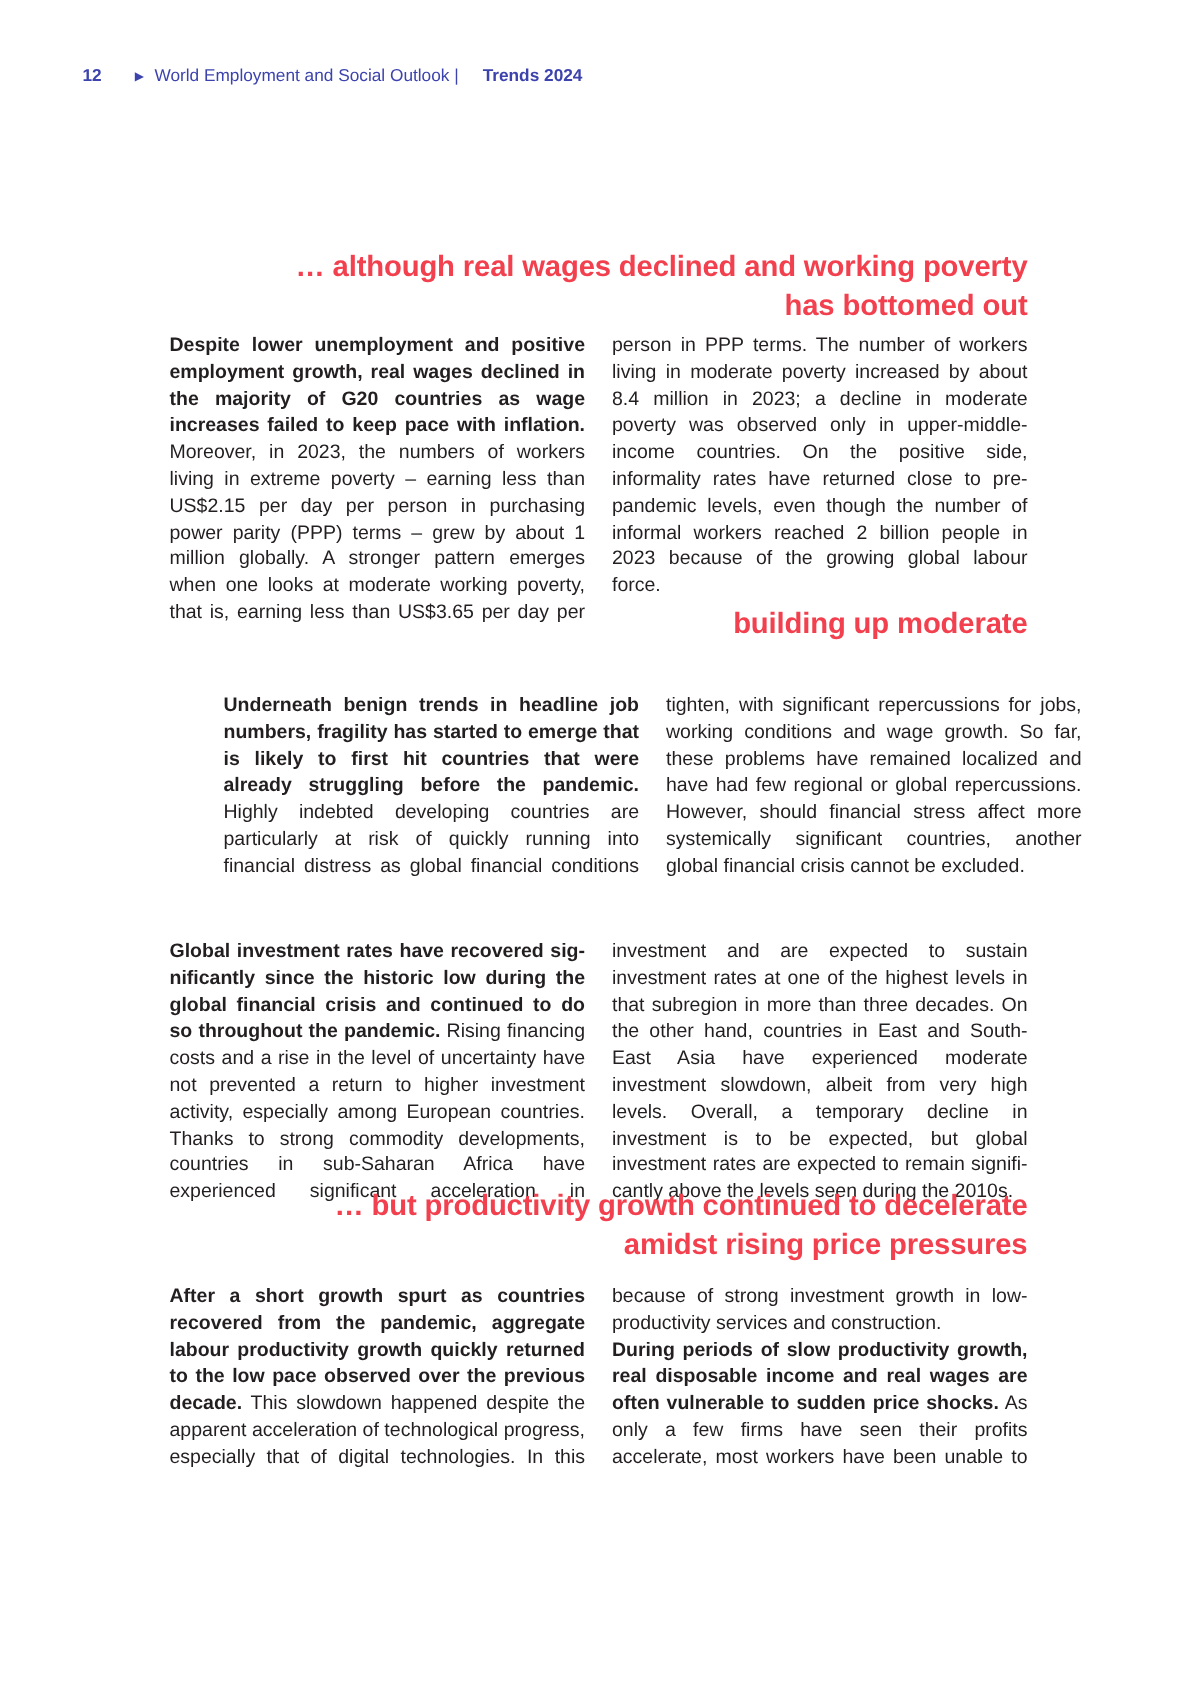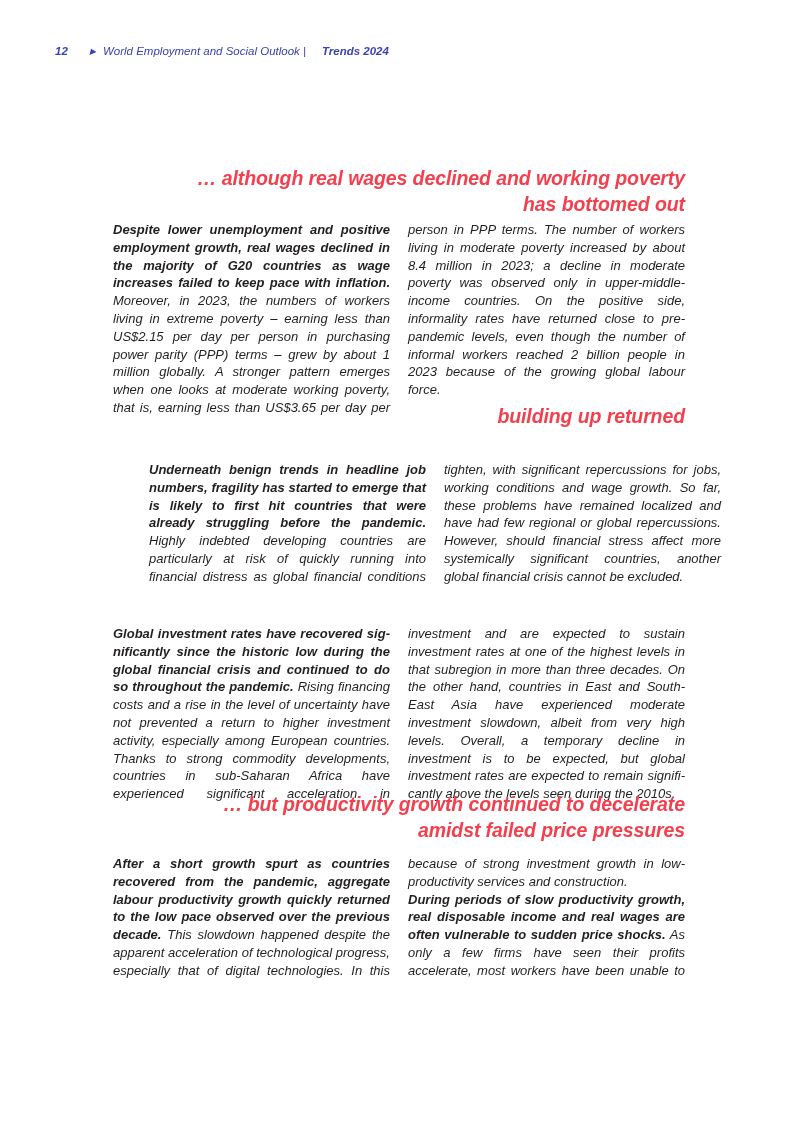--- a/index.html
+++ b/index.html
@@ -9,21 +9,20 @@
   }
   * { box-sizing: border-box; }
   html, body { margin: 0; padding: 0; background: #ffffff; }
   .page {
     position: relative;
     width: 793px;
     height: 982px;
     background: #ffffff;
     overflow: hidden;
     font-family: "Liberation Sans", sans-serif;
-    font-style: italic;
   }
 
   
   .running-header {
     position: absolute;
     left: 55px;
     top: 44px;
     display: flex;
     align-items: baseline;
     color: var(--blue);
@@ -93,35 +92,35 @@
       <div>… although real wages declined and working poverty</div>
       <div>has bottomed out</div>
     </h2>
   </div>
   <div class="sec cols" id="sec1-b">
     <p><strong>Despite lower unemployment and positive employment growth, real wages declined in the majority of G20 countries as wage increases failed to keep pace with inflation.</strong><span> Moreover, in 2023, the numbers of workers living in extreme poverty – earning less than US$2.15 per day per person in purchasing power parity (PPP) terms – grew by about 1 million globally. A stronger pattern emerges when one looks at moderate working poverty, that is, earning less than US$3.65 per day per person in PPP terms. The number of workers living in moderate poverty increased by about 8.4 million in 2023; a decline in moderate poverty was observed only in upper-middle-income countries. On the positive side, informality rates have returned close to pre-pandemic levels, even though the number of informal workers reached 2 billion people in 2023 because of the growing global labour force.</span></p>
   </div>
 
   <div class="sec" id="sec2-h">
     <h2 class="sec-heading">
-      <div>building up returned</div>
+      <div>building up moderate</div>
     </h2>
   </div>
   <div class="sec cols" id="sec2-b">
     <p><strong>Underneath benign trends in headline job numbers, fragility has started to emerge that is likely to first hit countries that were already struggling before the pandemic.</strong><span> Highly indebted developing countries are particularly at risk of quickly running into financial distress as global financial conditions tighten, with significant repercussions for jobs, working conditions and wage growth. So far, these problems have re­mained localized and have had few regional or global repercussions. However, should finan­cial stress affect more systemically significant countries, another global financial crisis cannot be excluded.</span></p>
   </div>
 
   <div class="sec cols" id="sec3-b">
     <p><strong>Global investment rates have recovered sig­nificantly since the historic low during the global financial crisis and continued to do so throughout the pandemic.</strong><span> Rising financing costs and a rise in the level of uncertainty have not prevented a return to higher investment activity, especially among European countries. Thanks to strong commodity developments, countries in sub-Saharan Africa have experienced significant acceleration in investment and are expected to sus­tain investment rates at one of the highest levels in that subregion in more than three decades. On the other hand, countries in East and South-East Asia have experienced moderate investment slowdown, albeit from very high levels. Overall, a temporary decline in investment is to be expected, but global investment rates are expected to remain signifi­cantly above the levels seen during the 2010s.</span></p>
   </div>
 
   <div class="sec" id="sec4-h">
     <h2 class="sec-heading">
       <div>… but productivity growth continued to decelerate</div>
-      <div>amidst failed price pressures</div>
+      <div>amidst rising price pressures</div>
     </h2>
   </div>
   <div class="sec cols" id="sec4-b">
     <p><strong>After a short growth spurt as countries recov­ered from the pandemic, aggregate labour productivity growth quickly returned to the low pace observed over the previous decade.</strong><span> This slowdown happened despite the apparent acceleration of technological progress, especially that of digital technologies. In this regard, the rise in investment in many advanced and some developing countries does not seem to have lifted productivity growth, presumably because of strong investment growth in low-productivity services and construction.</span></p>
     <p><strong>During periods of slow productivity growth, real disposable income and real wages are often vulnerable to sudden price shocks.</strong><span> As only a few firms have seen their profits accelerate, most workers have been unable to ask for stronger increases in their earnings, and so they and their households are facing an accelerating erosion of their real disposable income. Moreover, given the</span></p>
   </div>
 
   <div class="footer-bar"></div>
 
 </div>

